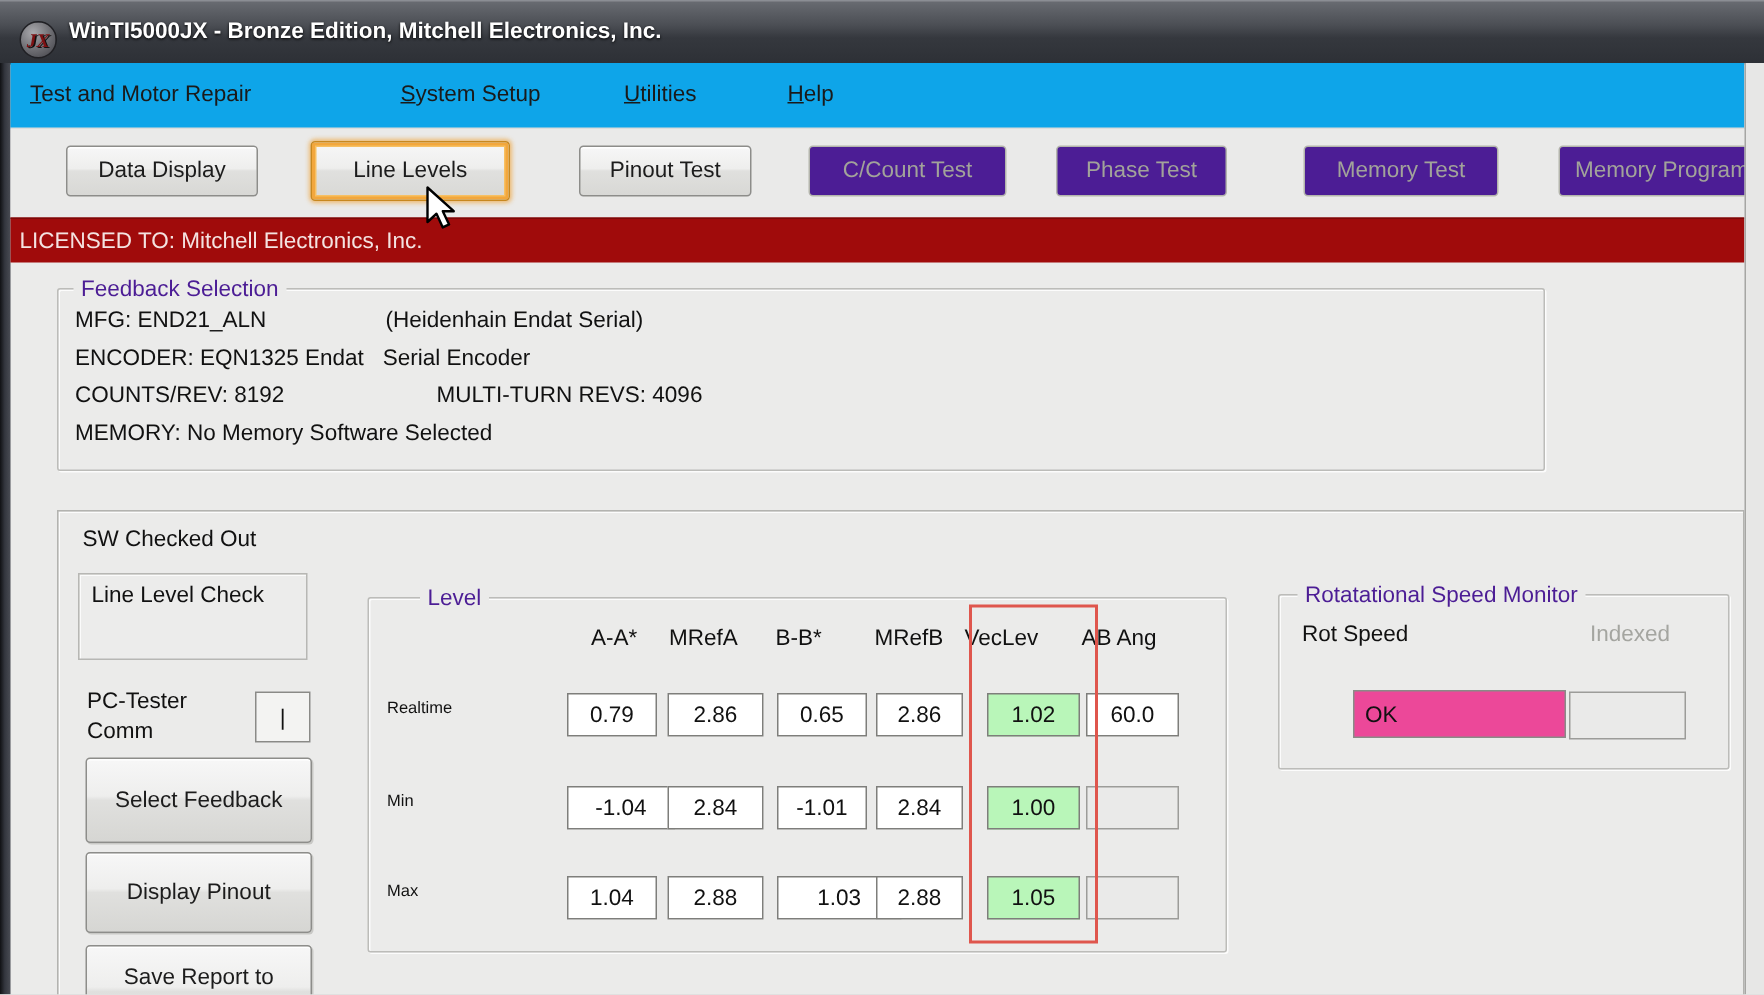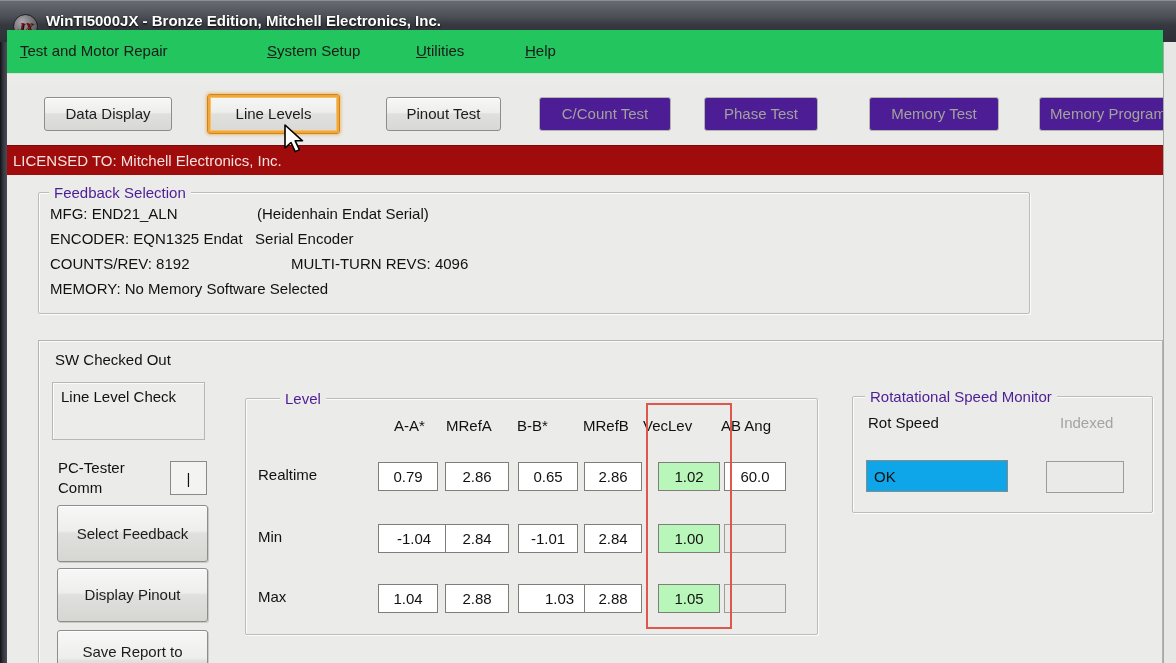--- a/index.html
+++ b/index.html
@@ -24,22 +24,22 @@
   .title-text{
     position:absolute;left:46px;top:12px;color:#ffffff;font-size:15px;font-weight:bold;
     text-shadow:0 1px 2px #000;white-space:nowrap;
   }
   
   .win-left-border{position:absolute;left:0;top:42px;width:7px;height:621px;
     background:linear-gradient(90deg,#101114,#33363e 45%,#494c54);}
   .win-right-strip{position:absolute;left:1163px;top:42px;width:13px;height:621px;
     background:#e7e7e6;border-left:1px solid #a6a6a3;}
   
-  .menubar{position:absolute;left:7px;top:30px;width:1156px;height:43px;
-    background:#22c55e;border-bottom:1px solid #dddddb;}
+  .menubar{position:absolute;left:7px;top:42px;width:1156px;height:43px;
+    background:#0ea5e9;border-bottom:1px solid #dddddb;}
   .menu-item{position:absolute;top:12px;font-size:15px;color:#1a1a1a;cursor:default;white-space:nowrap;}
   .menu-item::first-letter{text-decoration:underline;}
   
   .toolbar{position:absolute;left:7px;top:86px;width:1156px;height:59px;background:#eaeae9;}
   .btn{
     position:absolute;box-sizing:border-box;display:flex;align-items:center;justify-content:center;
     font-size:15px;color:#1c1c1c;text-align:center;line-height:1.25;
     background:linear-gradient(#f7f7f7,#eeeeed 45%,#e0e0de 50%,#d8d8d5);
     border:1px solid #8d8d8a;border-radius:3px;box-shadow:inset 0 1px 0 #fff;
     cursor:default;white-space:nowrap;
@@ -85,29 +85,29 @@
   }
   .panel-btn{
     position:absolute;box-sizing:border-box;display:flex;align-items:center;justify-content:center;
     text-align:center;font-size:15px;color:#1c1c1c;line-height:1.3;padding:2px 6px;
     background:linear-gradient(#f7f7f7,#eeeeed 45%,#e0e0de 50%,#d6d6d3);
     border:1px solid #8d8d8a;border-radius:3px;
     box-shadow:inset 0 1px 0 #fff,1px 1px 0 #c9c9c6;cursor:default;
   }
   
   .hdr{position:absolute;top:417px;font-size:15px;color:#111;white-space:nowrap;}
-  .rowlabel{position:absolute;font-size:15px;color:#111;}
+  .rowlabel{position:absolute;font-size:11px;color:#111;}
   .field{
     position:absolute;box-sizing:border-box;height:29px;background:#ffffff;
     border:1px solid #7e7e7b;display:flex;align-items:center;justify-content:center;
     font-size:15px;color:#111;
   }
   .field.green{background:#b9f6b9;}
   .field.empty{background:#eaeae9;border-color:#9c9c99;}
-  .field.ok{justify-content:flex-start;padding-left:7px;background:#0ea5e9;border-color:#8a8a87;}
+  .field.ok{justify-content:flex-start;padding-left:7px;background:#ec4899;border-color:#8a8a87;margin-left:36px;}
   .red-rect{
     position:absolute;left:646px;top:403px;width:86px;height:226px;box-sizing:border-box;
     border:2px solid #df564d;pointer-events:none;
   }
   .dis-label{position:absolute;font-size:15px;color:#a4a5a0;}
   .cursor{position:absolute;left:281px;top:123px;width:26px;height:34px;pointer-events:none;}
 </style>
 </head>
 <body>
 

